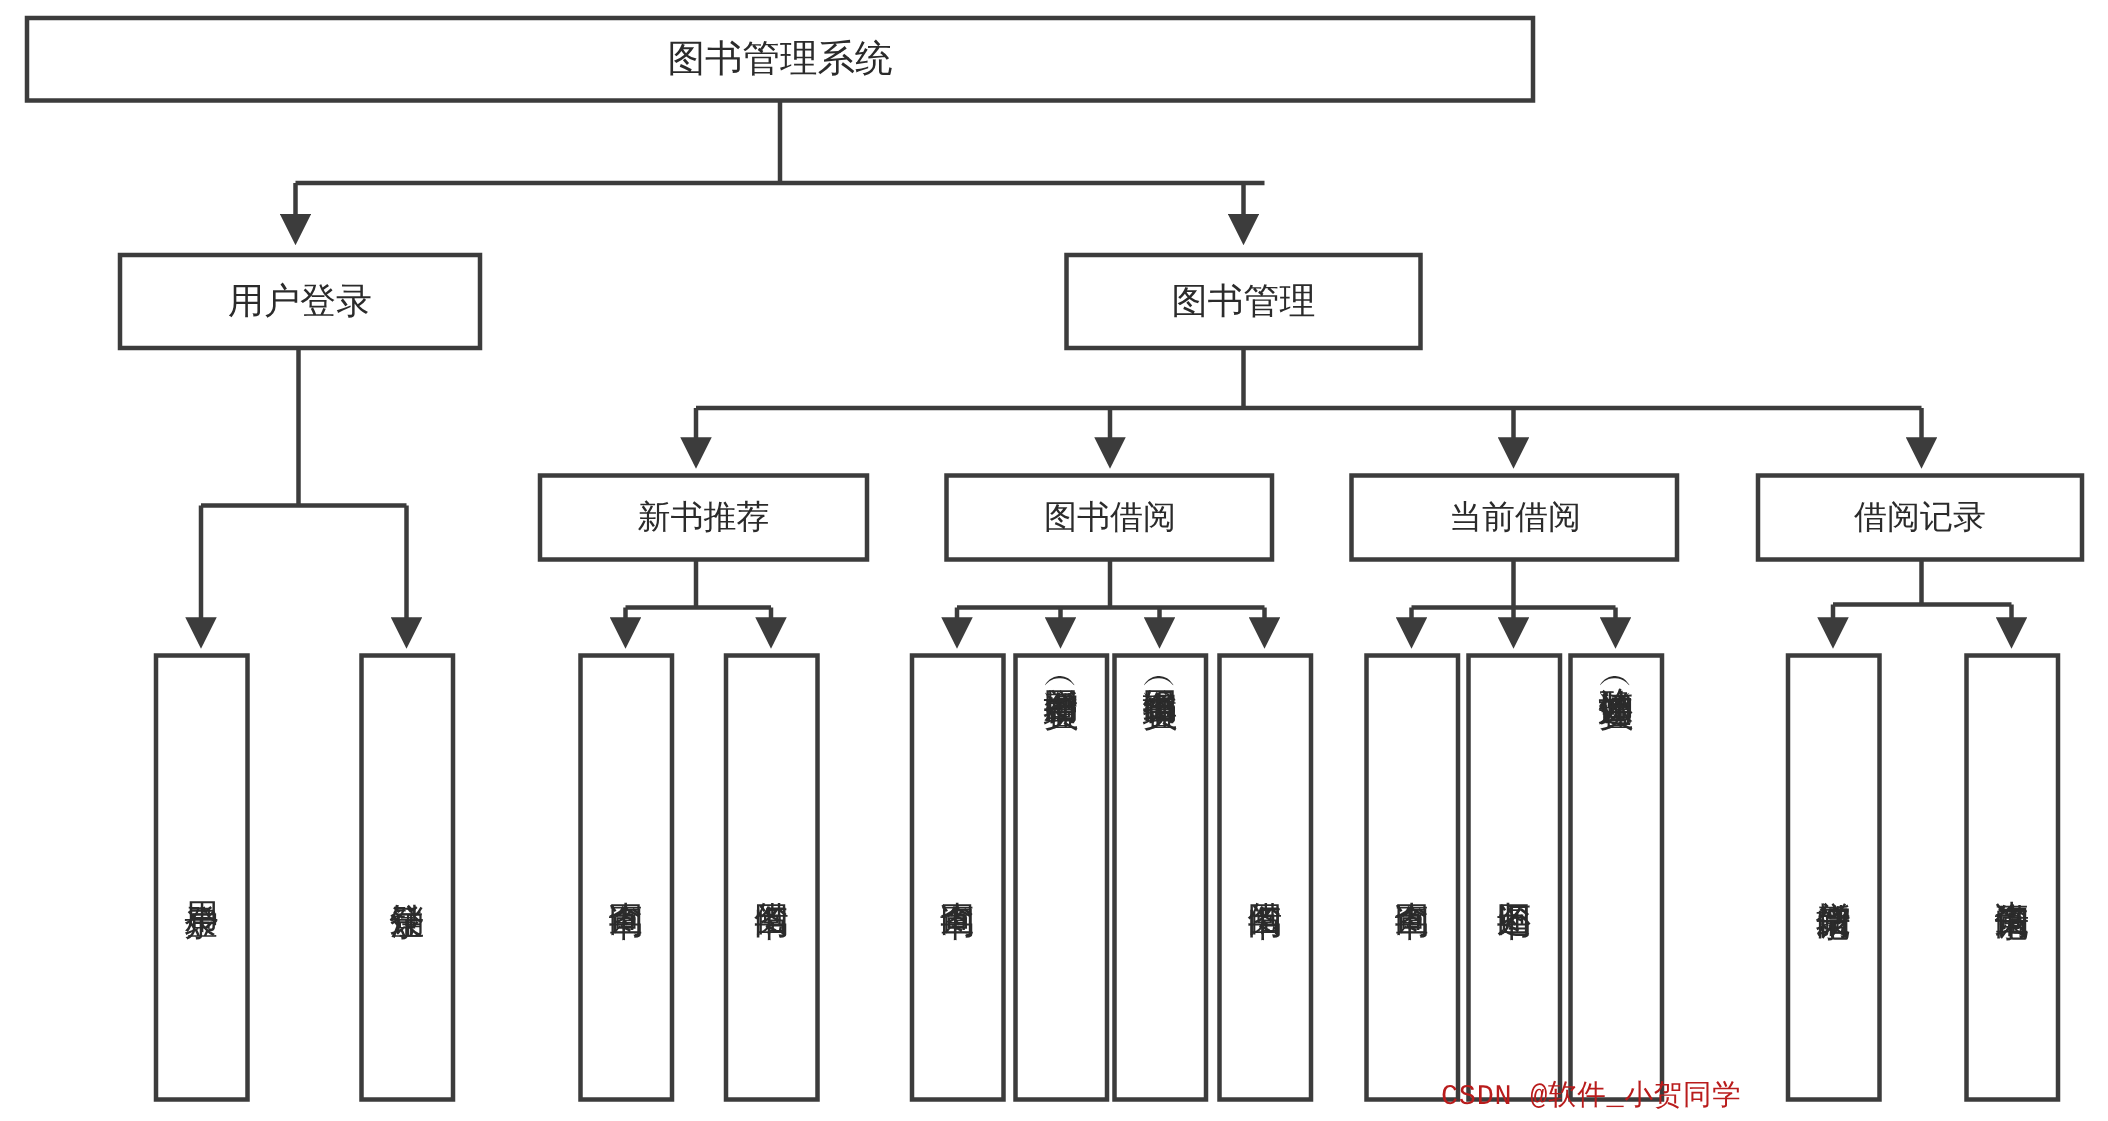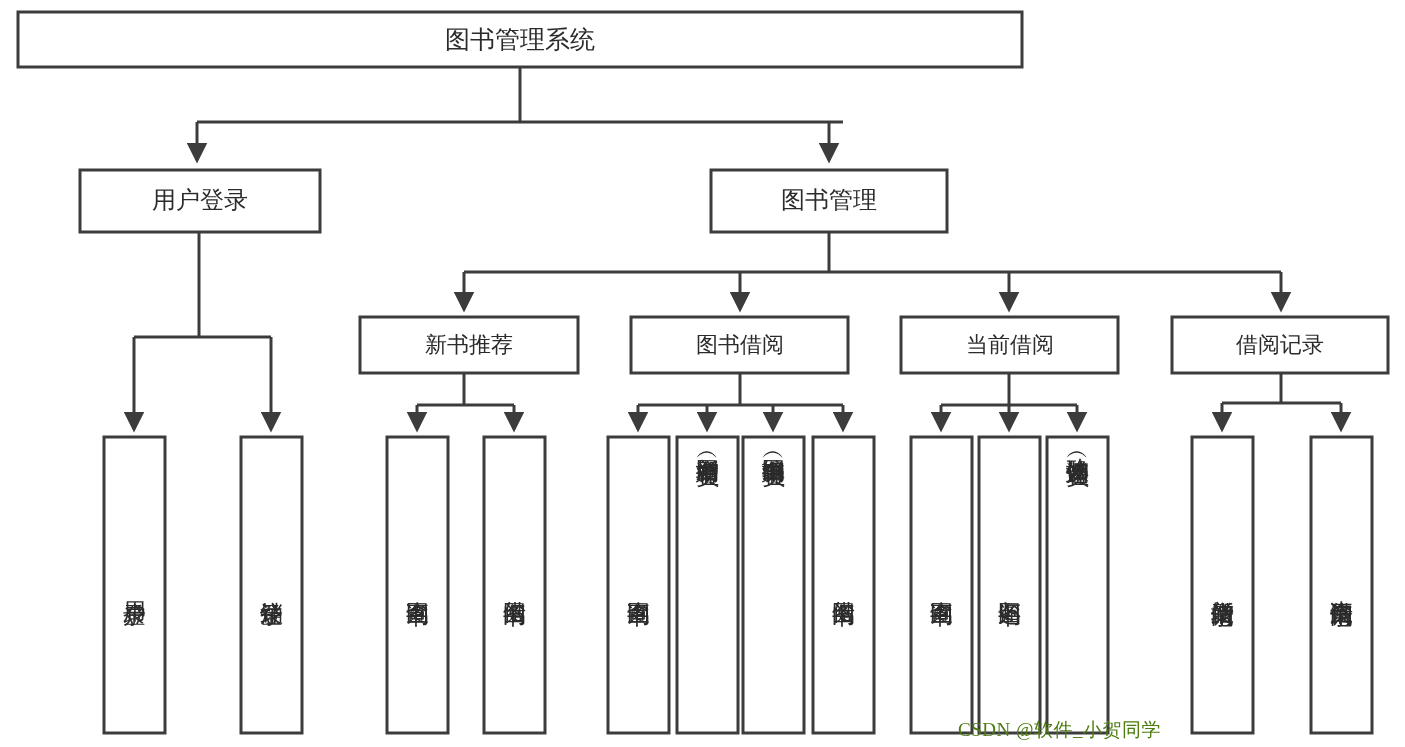--- a/index.html
+++ b/index.html
@@ -49,23 +49,23 @@
     line-height:1.08;
     letter-spacing:1px;
     color:#2b2b2b;
     white-space:nowrap;
     text-align:center;
   }
   .watermark{
     position:absolute;
     right:8px;
     bottom:4px;
-    font-family:Liberation Serif, serif;
+    font-family:Liberation Mono, monospace;
     font-size:19px;
-    color:#4d7c0f;
+    color:#b91c1c;
     letter-spacing:0.5px;
     white-space:nowrap;
   }
 </style>
 </head>
 <body>
 
 <div id="diagram-root">
 
   <svg id="flow" viewBox="0 0 1405 747">

